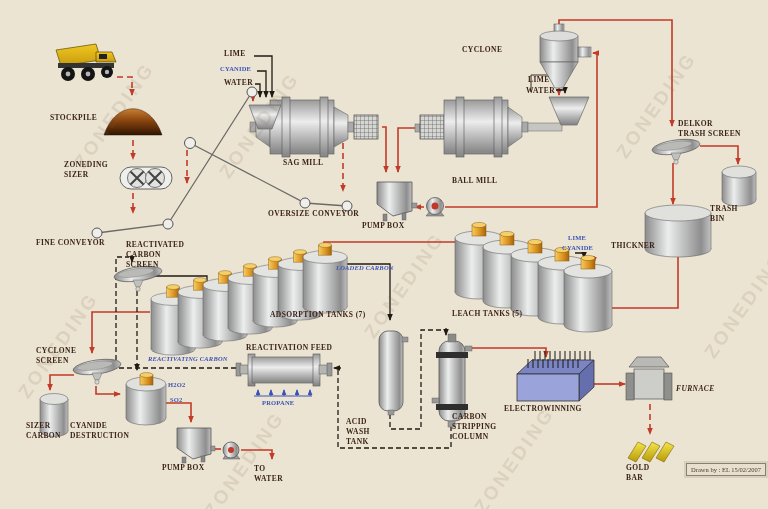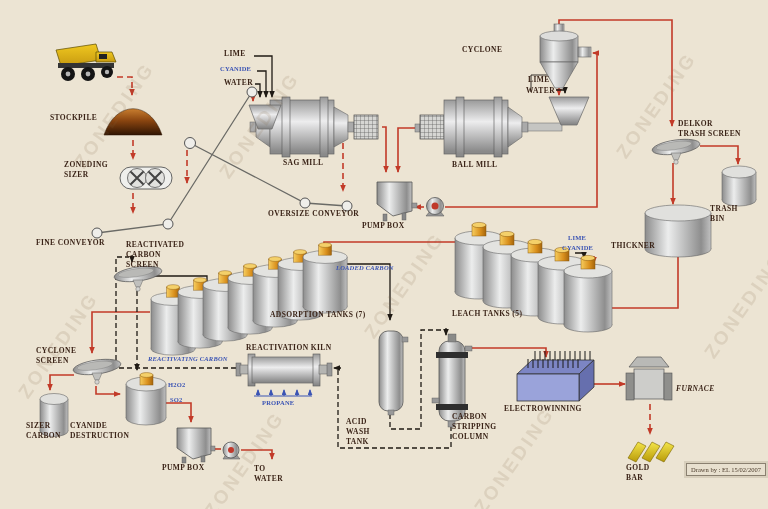--- a/index.html
+++ b/index.html
@@ -344,21 +344,21 @@
 <div class="lbl" style="left:64px;top:160px;width:52px">ZONEDING
 SIZER</div>
 <div class="lbl" style="left:36px;top:238px;width:100px">FINE CONVEYOR</div>
 <div class="lbl" style="left:224px;top:49px;width:30px">LIME</div>
 <div class="lbl blue" style="left:220px;top:65px;width:38px">CYANIDE</div>
 <div class="lbl" style="left:224px;top:78px;width:32px">WATER</div>
 <div class="lbl" style="left:283px;top:158px;width:62px">SAG MILL</div>
 <div class="lbl" style="left:268px;top:209px;width:104px">OVERSIZE CONVEYOR</div>
 <div class="lbl" style="left:362px;top:221px;width:64px">PUMP BOX</div>
 <div class="lbl" style="left:462px;top:45px;width:52px">CYCLONE</div>
-<div class="lbl" style="left:452px;top:160px;width:66px">BALL MILL</div>
+<div class="lbl" style="left:452px;top:176px;width:66px">BALL MILL</div>
 <div class="lbl" style="left:528px;top:75px;width:28px">LIME</div>
 <div class="lbl" style="left:526px;top:86px;width:32px">WATER</div>
 <div class="lbl" style="left:678px;top:119px;width:72px">DELKOR
 TRASH SCREEN</div>
 <div class="lbl" style="left:710px;top:204px;width:38px">TRASH
 BIN</div>
 <div class="lbl" style="left:611px;top:241px;width:62px">THICKNER</div>
 <div class="lbl" style="left:126px;top:240px;width:76px">REACTIVATED
 CARBON
 SCREEN</div>
@@ -369,21 +369,21 @@
 <div class="lbl blue left" style="left:336px;top:264px;width:60px">LOADED CARBON</div>
 <div class="lbl" style="left:36px;top:346px;width:46px">CYCLONE
 SCREEN</div>
 <div class="lbl" style="left:26px;top:421px;width:52px">SIZER
 CARBON</div>
 <div class="lbl" style="left:70px;top:421px;width:80px">CYANIDE
 DESTRUCTION</div>
 <div class="lbl blue left" style="left:148px;top:355px;width:88px">REACTIVATING CARBON</div>
 <div class="lbl blue" style="left:168px;top:381px;width:24px">H2O2</div>
 <div class="lbl blue" style="left:170px;top:396px;width:20px">SO2</div>
-<div class="lbl" style="left:246px;top:343px;width:92px">REACTIVATION KILN</div>
+<div class="lbl" style="left:246px;top:343px;width:92px">REACTIVATION FEED</div>
 <div class="lbl blue" style="left:262px;top:399px;width:44px">PROPANE</div>
 <div class="lbl" style="left:346px;top:417px;width:36px">ACID
 WASH
 TANK</div>
 <div class="lbl" style="left:452px;top:412px;width:58px">CARBON
 STRIPPING
 COLUMN</div>
 <div class="lbl" style="left:504px;top:404px;width:90px">ELECTROWINNING</div>
 <div class="lbl left" style="left:676px;top:384px;width:48px">FURNACE</div>
 <div class="lbl" style="left:626px;top:463px;width:42px">GOLD

